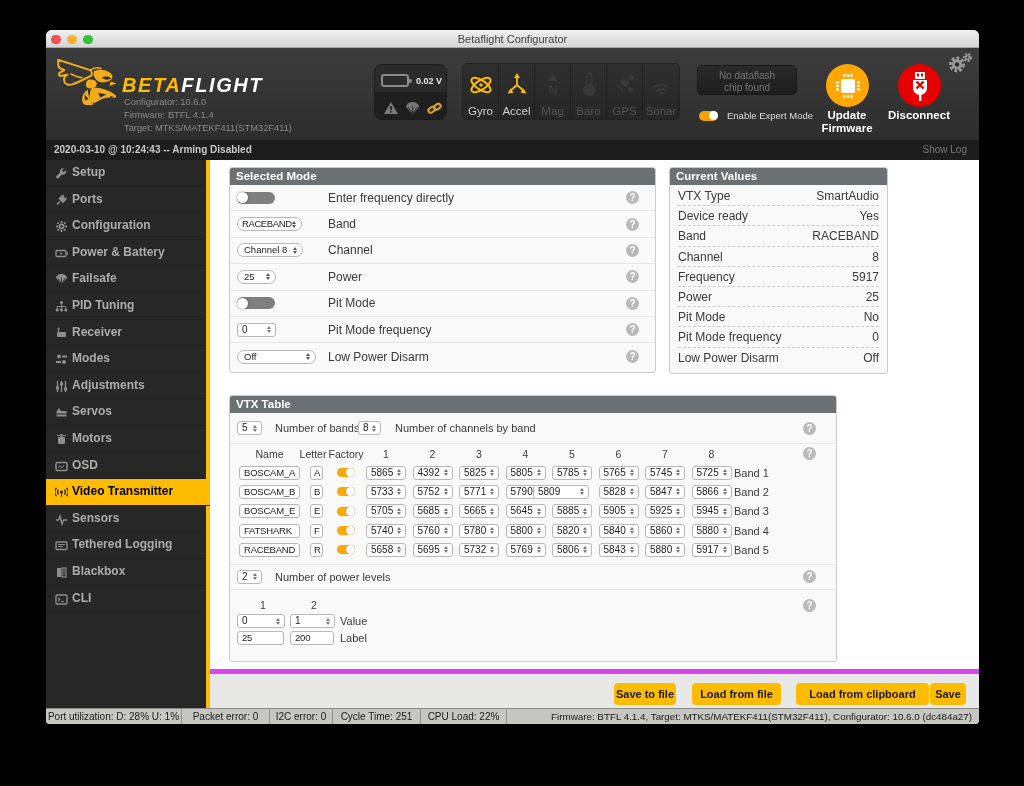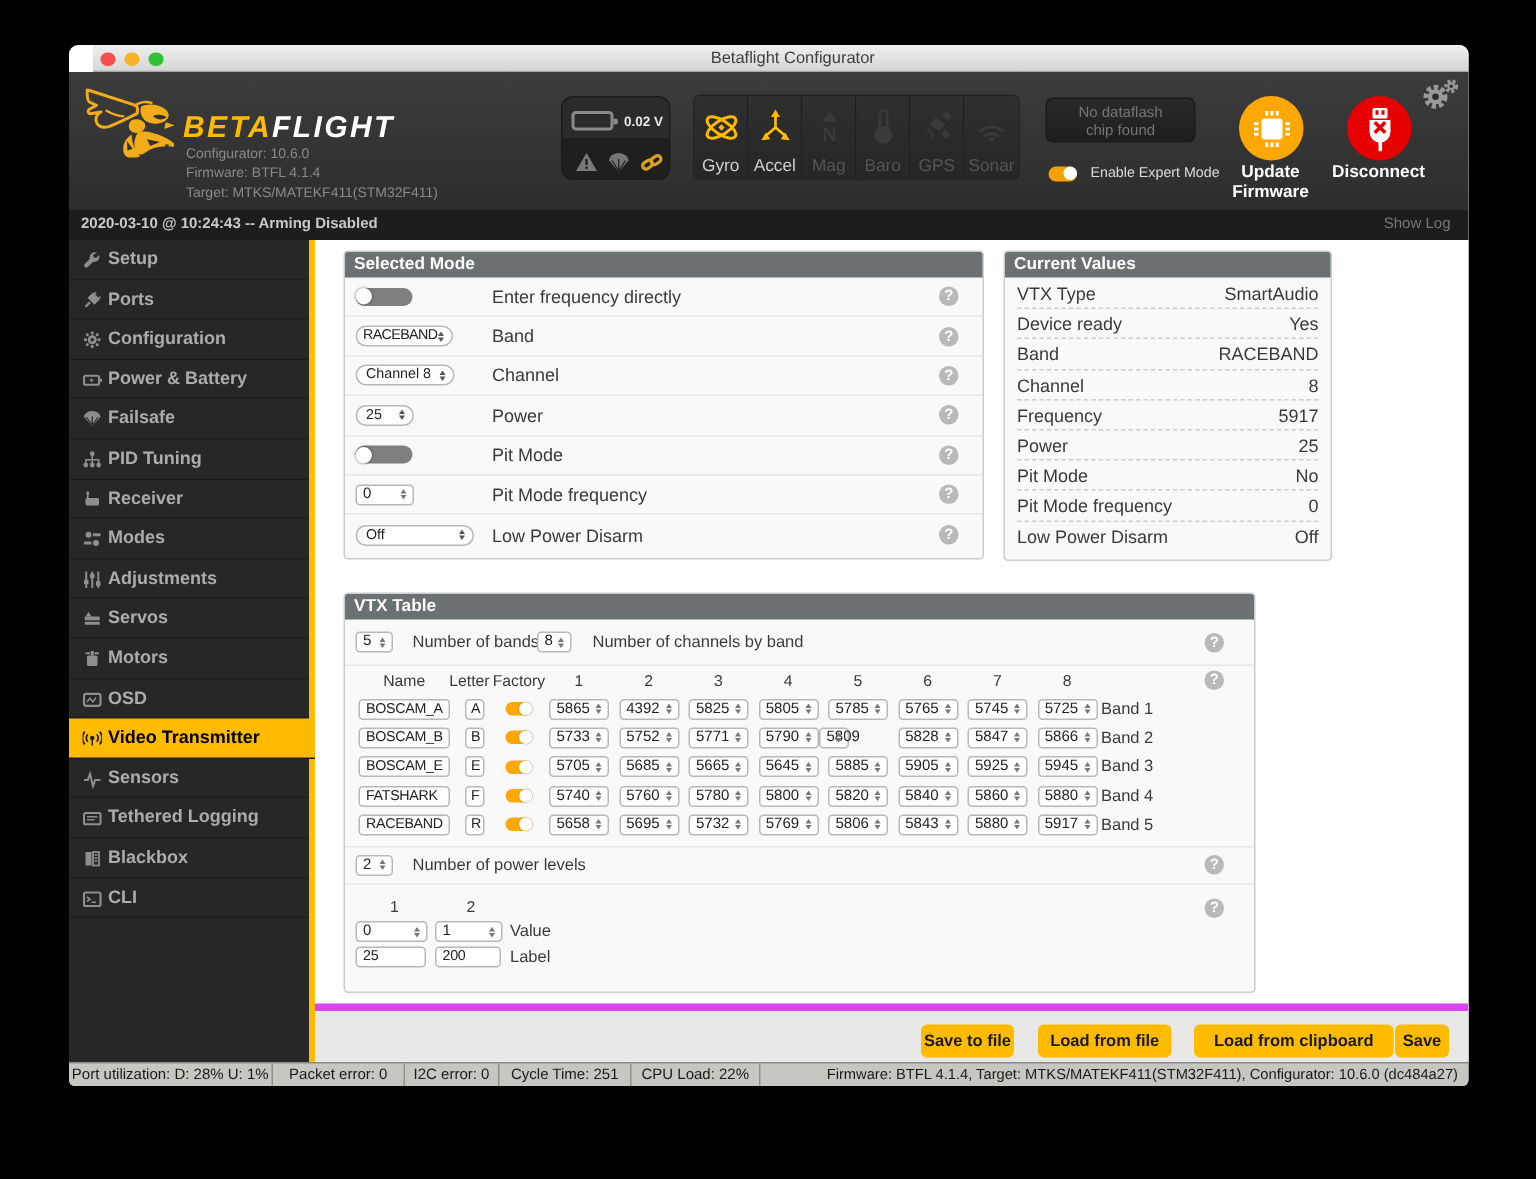--- a/index.html
+++ b/index.html
@@ -1,19 +1,19 @@
 <!DOCTYPE html>
 <html><head>
 <meta charset="utf-8">
 <style>
 * { margin:0; padding:0; box-sizing:border-box; }
 html,body { width:1024px; height:786px; background:#000; font-family:"Liberation Sans",sans-serif; overflow:hidden; -webkit-font-smoothing:antialiased; }
 .window { position:absolute; left:46px; top:30px; width:933px; height:694px; border-radius:6px 6px 4px 4px; overflow:hidden; background:#fff; }
 
-.titlebar { position:absolute; left:0; top:0; width:100%; height:18px; background:linear-gradient(#efefef,#d6d6d6); border-bottom:1px solid #a8a8a8;margin-left:16px; }
+.titlebar { position:absolute; left:0; top:0; width:100%; height:18px; background:linear-gradient(#efefef,#d6d6d6); border-bottom:1px solid #a8a8a8; }
 .tl { position:absolute; top:4.5px; width:9.5px; height:9.5px; border-radius:50%; }
 .tl.r { left:5.3px; background:#f5504a; }
 .tl.y { left:21.3px; background:#f7b12a; }
 .tl.g { left:37.3px; background:#2ec234; }
 .titletext { position:absolute; top:0; left:0; right:0; text-align:center; font-size:11px; line-height:18px; color:#3f3f3f; }
 
 .header { position:absolute; left:0; top:18px; width:100%; height:92px; background:linear-gradient(#3c3c3c,#2d2d2d); }
 .logo-bird { position:absolute; left:8px; top:11px; width:62px; height:46px; }
 .logo-text { position:absolute; left:76px; top:26px; font-size:20px; font-weight:bold; font-style:italic; letter-spacing:1.6px; color:#fff; }
 .logo-text .beta { color:#ffbb00; }
@@ -455,21 +455,21 @@
               <div class="flab" style="position:absolute;left:504px;">Band 1</div>
             </div>
             <div class="vrow" style="height:19.3px;">
               <div class="inp" style="position:absolute;left:9px;width:61px;">BOSCAM_B</div>
               <div class="inp" style="position:absolute;left:80px;width:13px;padding:0 3px;">B</div>
               <div class="ftog" style="position:absolute;left:107px;"></div>
               <div class="mspin" style="position:absolute;left:136px;width:40px;">5733</div>
               <div class="mspin" style="position:absolute;left:182.5px;width:40px;">5752</div>
               <div class="mspin" style="position:absolute;left:229px;width:40px;">5771</div>
               <div class="mspin" style="position:absolute;left:275.5px;width:40px;">5790</div>
-              <div class="mspin" style="position:absolute;left:316px;width:20px;">5809</div>
+              <div class="mspin" style="position:absolute;left:303px;width:56px;">5809</div>
               <div class="mspin" style="position:absolute;left:368.5px;width:40px;">5828</div>
               <div class="mspin" style="position:absolute;left:415px;width:40px;">5847</div>
               <div class="mspin" style="position:absolute;left:461.5px;width:40px;">5866</div>
               <div class="flab" style="position:absolute;left:504px;">Band 2</div>
             </div>
             <div class="vrow" style="height:19.3px;">
               <div class="inp" style="position:absolute;left:9px;width:61px;">BOSCAM_E</div>
               <div class="inp" style="position:absolute;left:80px;width:13px;padding:0 3px;">E</div>
               <div class="ftog" style="position:absolute;left:107px;"></div>
               <div class="mspin" style="position:absolute;left:136px;width:40px;">5705</div>

